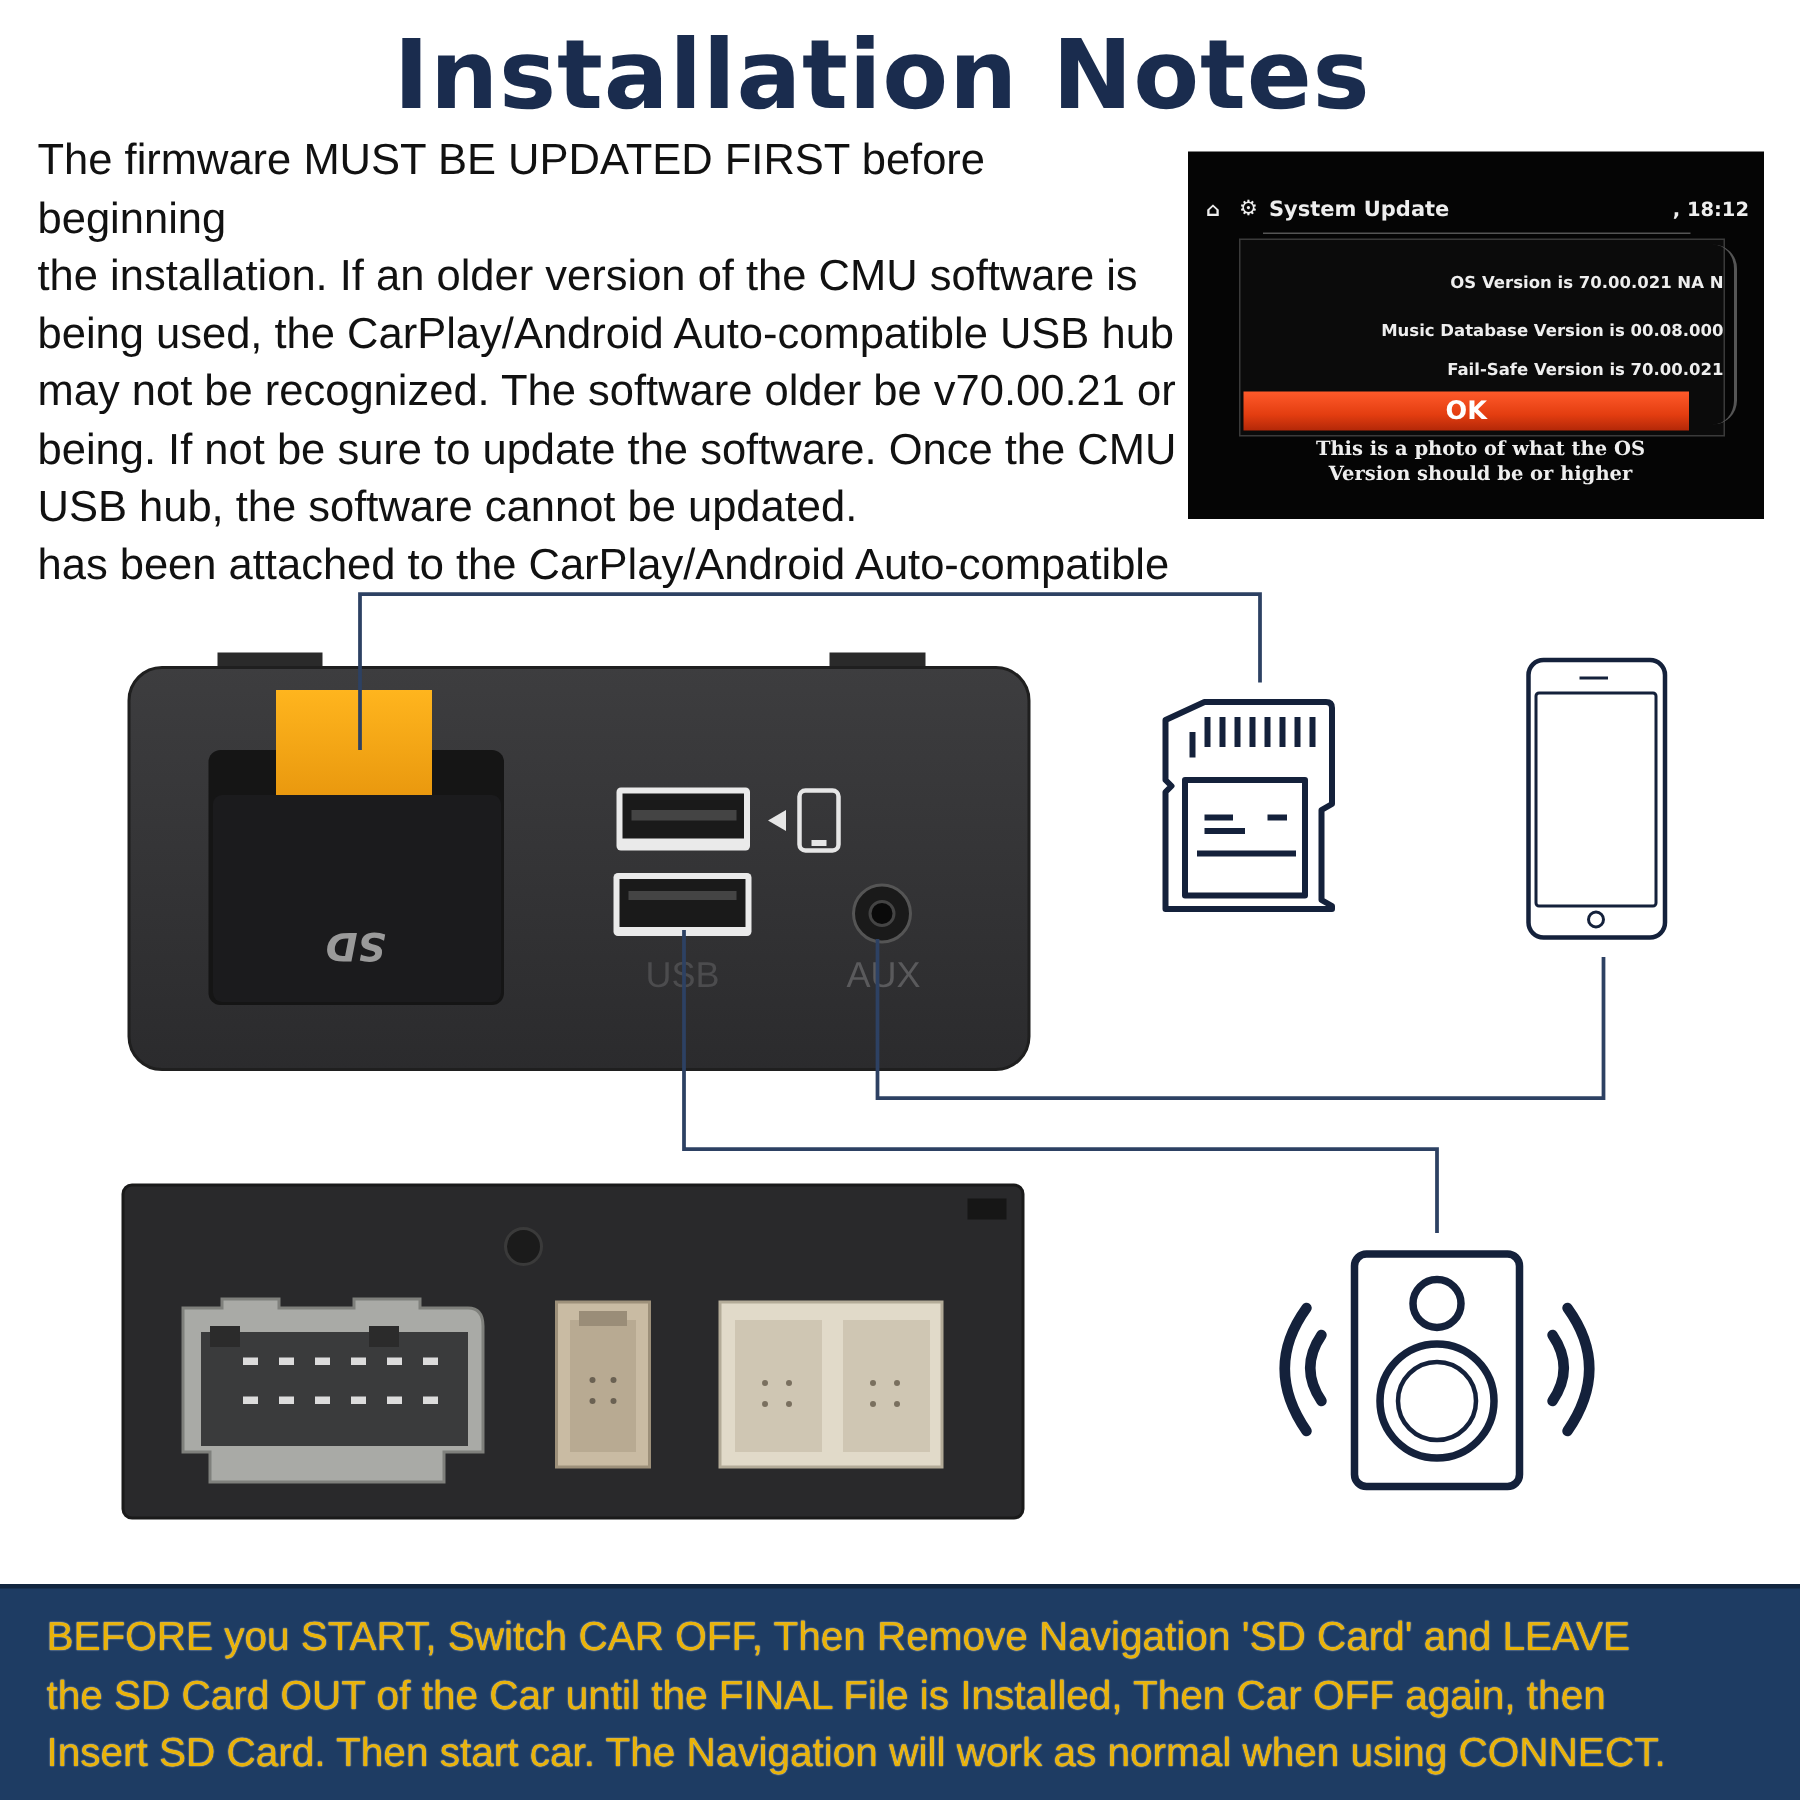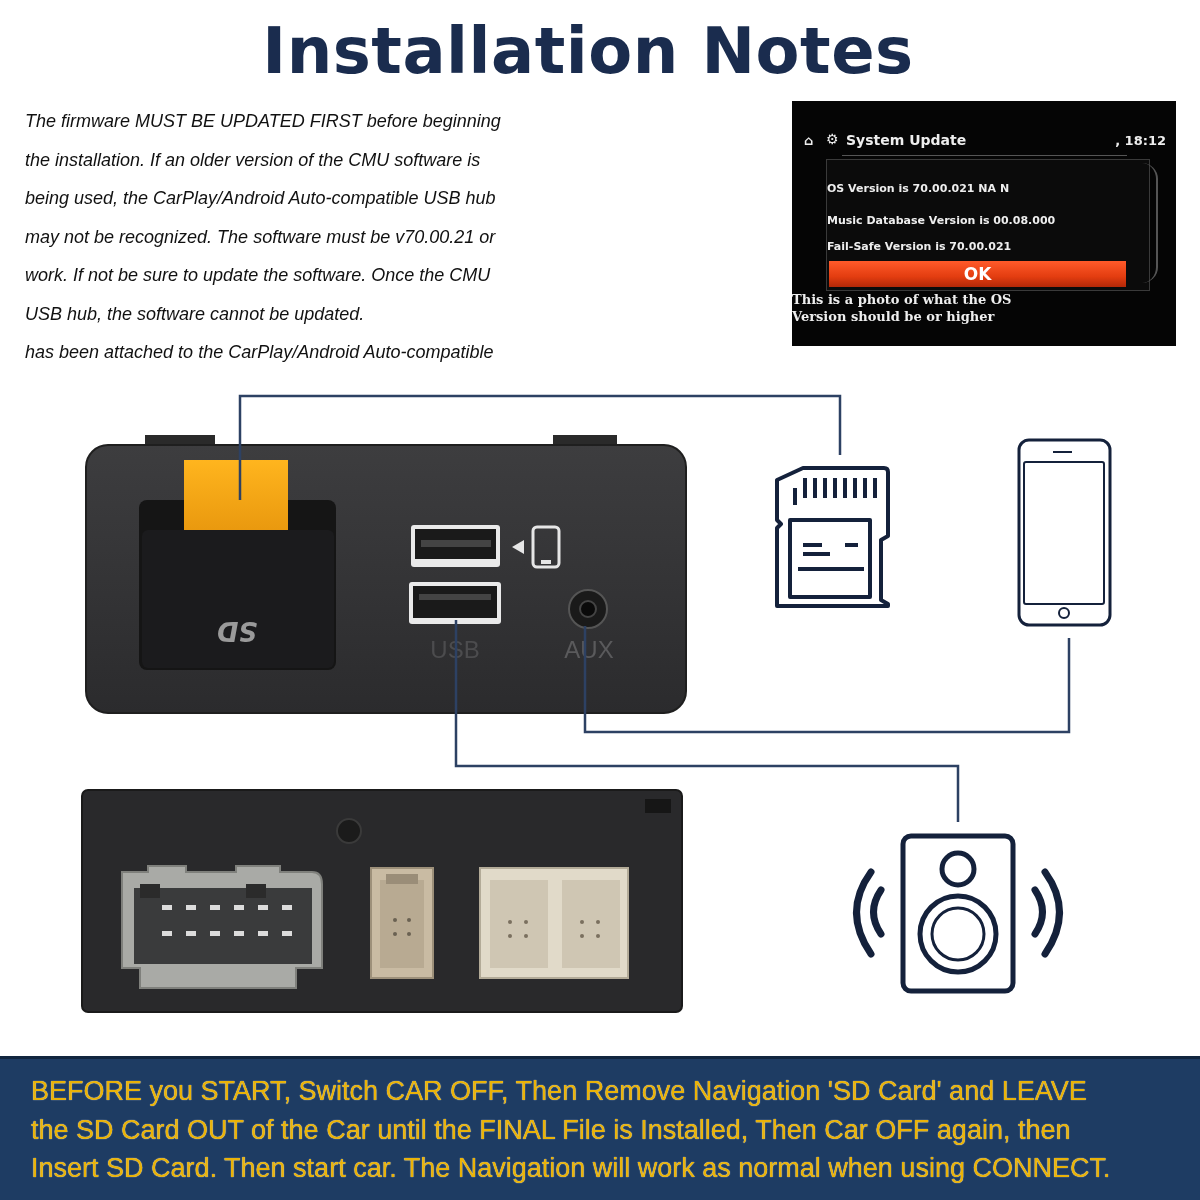--- a/index.html
+++ b/index.html
@@ -1,47 +1,47 @@
 <!DOCTYPE html>
 <html><head>
 <meta charset="utf-8">
 <style>
   html,body{margin:0;padding:0;background:#ffffff;}
   body{width:1200px;height:1200px;position:relative;overflow:hidden;font-family:"Liberation Sans",sans-serif;}
   .title{position:absolute;left:0;top:14px;width:1176px;text-align:center;font-family:"DejaVu Sans",sans-serif;font-weight:bold;font-size:64px;color:#1a2c4e;letter-spacing:0.5px;}
-  .intro{position:absolute;left:25px;top:102px;width:760px;font-size:18px;line-height:38.5px;color:#111;font-style:italic;}
+  .intro{position:absolute;left:25px;top:88px;width:760px;font-size:29px;line-height:38.5px;color:#111;}
   .screen{position:absolute;left:792px;top:101px;width:384px;height:245px;background:#050505;}
   .screen .hdr{position:absolute;left:12px;top:30px;right:10px;height:22px;color:#eee;font-family:"DejaVu Sans",sans-serif;font-weight:bold;font-size:14px;}
   .screen .hdr .home{position:absolute;left:0;top:2px;font-size:13px;}
   .screen .hdr .gear{position:absolute;left:22px;top:0;font-size:14px;}
   .screen .hdr .htitle{position:absolute;left:42px;top:1px;}
   .screen .hdr .time{position:absolute;right:0;top:2px;font-size:13px;}
   .screen .uline{position:absolute;left:50px;top:54px;width:285px;height:1px;background:#555;}
   .screen .panel{position:absolute;left:34px;top:58px;width:322px;height:130px;border:1px solid #3a3a3a;background:#0b0b0b;}
-  .screen .line{position:absolute;left:0;width:100%;text-align:left;color:#eee;font-family:"DejaVu Sans",sans-serif;font-weight:bold;font-size:11px;}
+  .screen .line{position:absolute;left:0;width:100%;text-align:right;color:#eee;font-family:"DejaVu Sans",sans-serif;font-weight:bold;font-size:11px;}
   .screen .ok{position:absolute;left:37px;top:160px;width:297px;height:26px;background:linear-gradient(#ff5a2a,#e33d10 60%,#b32808);color:#fff;text-align:center;font-family:"DejaVu Sans",sans-serif;font-weight:bold;font-size:17px;line-height:26px;}
-  .screen .caption{position:absolute;left:0;top:190px;width:390px;text-align:left;color:#eee;font-family:"DejaVu Serif",serif;font-weight:bold;font-size:13px;line-height:17px;}
+  .screen .caption{position:absolute;left:0;top:190px;width:390px;text-align:center;color:#eee;font-family:"DejaVu Serif",serif;font-weight:bold;font-size:13px;line-height:17px;}
   .screen .arc{position:absolute;right:18px;top:62px;width:14px;height:120px;border-right:2px solid #555;border-radius:0 40px 40px 0;}
   .diagram{position:absolute;left:0;top:0;width:1200px;height:1050px;pointer-events:none;}
   .diagram *{pointer-events:auto;}
   .banner{position:absolute;left:0;top:1056px;width:1200px;height:144px;background:#1e3c63;}
   .banner .top-rule{position:absolute;left:0;top:0;width:100%;height:3px;background:#12263f;}
   .banner .txt{position:absolute;left:31px;top:16px;width:1150px;color:#eab308;font-size:27px;line-height:38.5px;white-space:nowrap;text-shadow:0 0 1px #fff;}
 </style>
 </head>
 <body>
 
 <div class="title">Installation Notes</div>
 
 <div class="intro">
   <div>The firmware MUST BE UPDATED FIRST before beginning</div>
   <div>the installation. If an older version of the CMU software is</div>
   <div>being used, the CarPlay/Android Auto-compatible USB hub</div>
-  <div>may not be recognized. The software must be v70.00.21 or</div>
-  <div>work. If not be sure to update the software. Once the CMU</div>
+  <div>may not be recognized. The software older be v70.00.21 or</div>
+  <div>being. If not be sure to update the software. Once the CMU</div>
   <div>USB hub, the software cannot be updated.</div>
   <div>has been attached to the CarPlay/Android Auto-compatible</div>
 </div>
 
 <div class="screen">
   <div class="hdr">
     <span class="home">⌂</span>
     <span class="gear">⚙</span>
     <span class="htitle">System Update</span>
     <span class="time">, <span>18:12</span></span>

